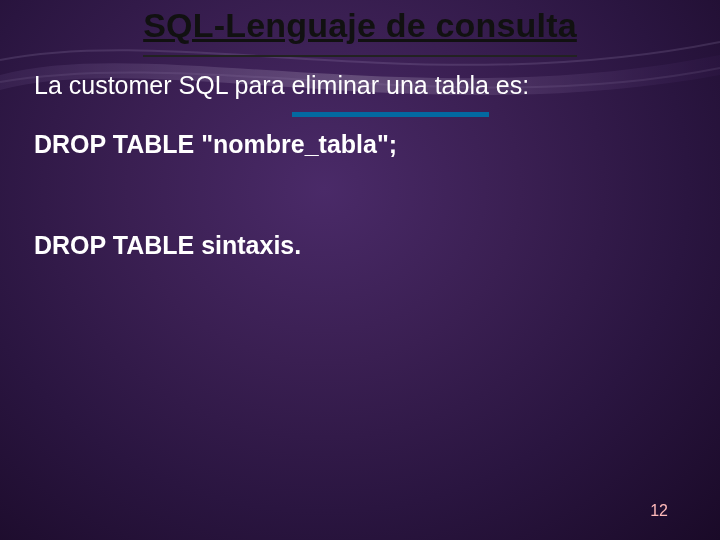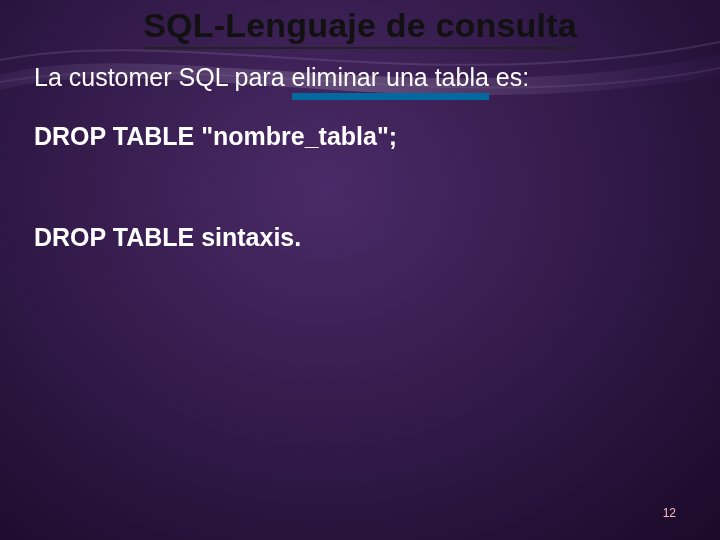--- a/index.html
+++ b/index.html
@@ -20,44 +20,45 @@
     text-align: center;
     padding-top: 6px;
   }
   .title {
     display: inline-block;
     color: #111;
     font-weight: bold;
     font-size: 34px;
     line-height: 1.15;
     border-bottom: 2px solid #222;
-    padding-bottom: 2px;
+    padding-bottom: 10px;
     letter-spacing: 0.2px;
+    text-decoration: underline;
   }
   .content {
     position: relative;
     padding: 14px 34px 0 34px;
     color: #fff;
   }
   .line1 {
     font-size: 25px;
     color: #fff;
   }
   .line1 .underline {
-    border-bottom: 7px solid #0369a1;
-    padding-bottom: 2px;
+    border-bottom: 5px solid #0369a1;
+    padding-bottom: 13px;
   }
   .spacer { height: 30px; }
   .bold { font-weight: bold; font-size: 25px; }
   .page-num {
     position: absolute;
-    right: 44px;
+    right: 52px;
     bottom: 20px;
     color: #ffbaba;
-    font-size: 12px;
+    font-size: 16px;
   }
 </style>
 </head>
 <body>
 
 <svg class="swoosh" viewBox="0 0 720 90" preserveAspectRatio="none">
   <defs>
     <linearGradient id="g1" x1="0" y1="0" x2="1" y2="0">
       <stop offset="0%" stop-color="#b89ae0" stop-opacity="0.15"></stop>
       <stop offset="50%" stop-color="#ffffff" stop-opacity="0.35"></stop>

